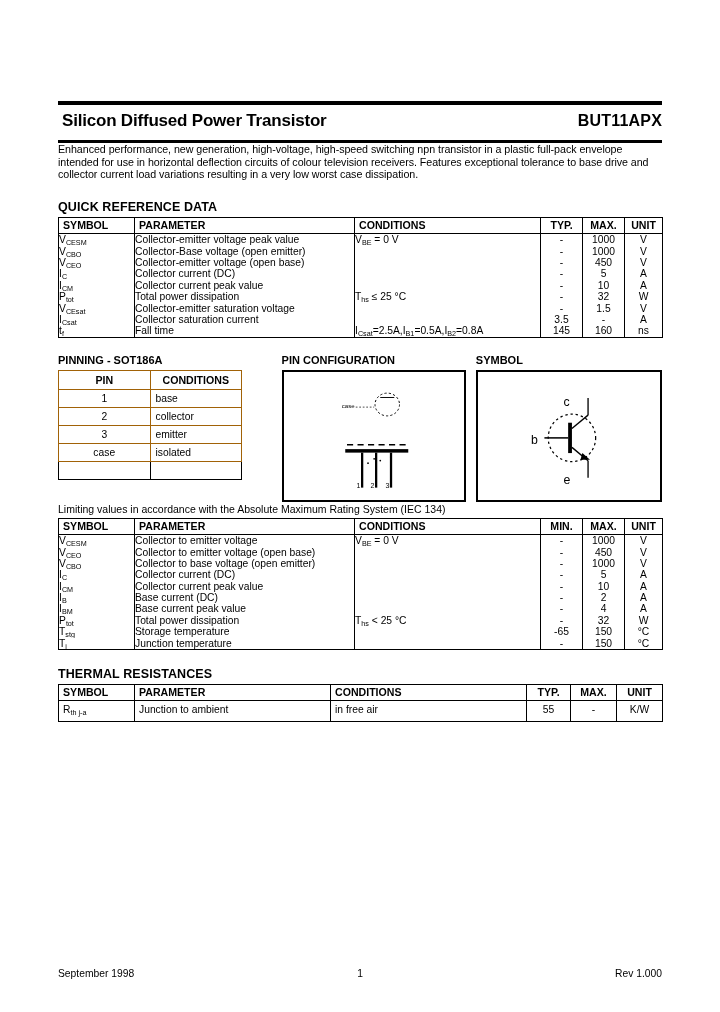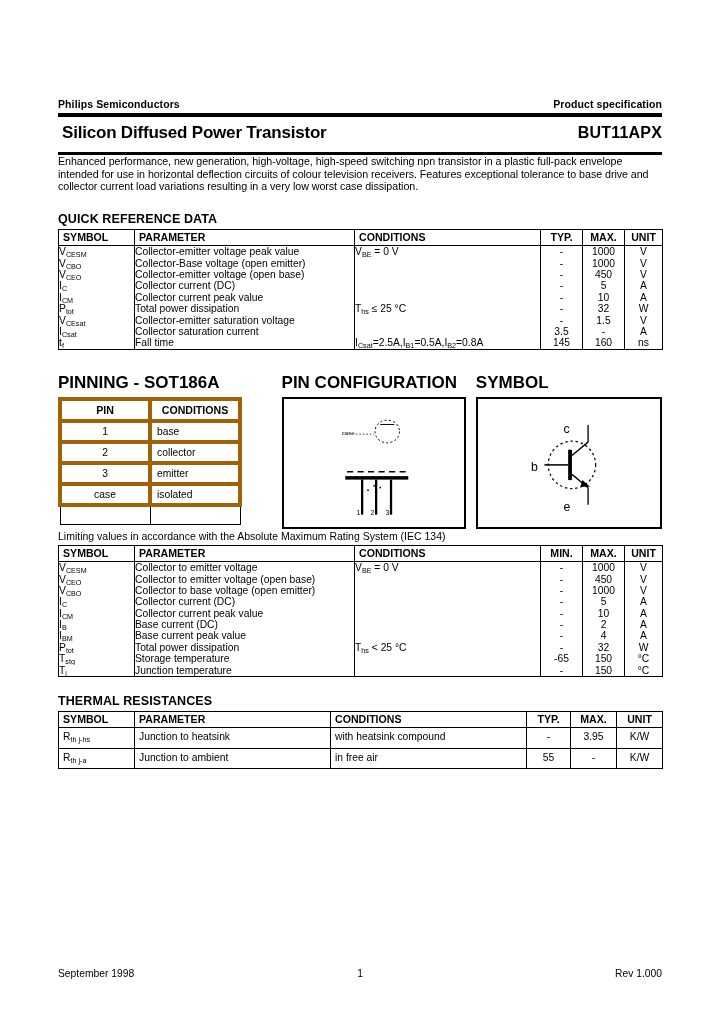--- a/index.html
+++ b/index.html
@@ -63,25 +63,25 @@
   col.t-typ  { width: 44px; }
   col.t-max  { width: 46px; }
   col.t-unit { width: 46px; }
   table.th-tbl td { padding: 3px 4px 4px 4px; height: 19px; }
 
   
   .three-col { display: flex; gap: 0; }
   .col-pin { width: 208px; }
   .col-cfg { width: 210px; margin-left: 10px; padding-left: 16px; }
   .col-sym { width: 196px; margin-left: 10px; }
-  .fig-title { font-size: 17px; font-weight: bold; margin: 7px 0 4px 0; }
+  .fig-title { font-size: 11px; font-weight: bold; margin: 0 0 4px 0; }
 
   table.pin-tbl { border-collapse: collapse; width: 184px; table-layout: fixed; }
   table.pin-tbl th, table.pin-tbl td {
-    border: 4px solid #a16207; font-size: 10.3px; padding: 3px 5px;
+    border: 1px solid #a16207; font-size: 10.3px; padding: 3px 5px;
   }
   table.pin-tbl th { font-weight: bold; text-align: center; font-size: 10.6px; }
   table.pin-tbl td.pinno { text-align: center; width: 46px; }
   table.pin-tbl td.pindesc { text-align: left; }
   table.pin-tbl tr.spacer td { border-left: 1px solid #000; border-right: 1px solid #000;
                                border-top: none; border-bottom: 1px solid #000; height: 16px; }
 
   .fig-box { border: 2px solid #000; background: #fff; position: relative;
              width: 100%; height: 132px; }
   .fig-box.sym-box { height: 132px; }
@@ -91,24 +91,20 @@
             display: flex; justify-content: space-between; font-size: 10.3px; }
   .footer .mid { position: absolute; left: 50%; transform: translateX(-50%); }
 </style>
 </head>
 <body>
 
 <div class="page">
 
   <div class="content">
 
-    <div class="hdr-top">
-      <span>Philips Semiconductors</span>
-      <span>Product specification</span>
-    </div>
     <div class="rule-thick"></div>
     <div class="hdr-title-row">
       <span class="hdr-title">Silicon Diffused Power Transistor</span>
       <span class="hdr-part">BUT11APX</span>
     </div>
     <div class="rule-thin"></div>
 
     <div class="body-text">Enhanced performance, new generation, high-voltage, high-speed switching npn transistor in a plastic full-pack envelope intended for use in horizontal deflection circuits of colour television receivers. Features exceptional tolerance to base drive and collector current load variations resulting in a very low worst case dissipation.</div>
 
     <div class="sec-title">QUICK REFERENCE DATA</div>
@@ -431,28 +427,20 @@
           <th>SYMBOL</th>
           <th>PARAMETER</th>
           <th>CONDITIONS</th>
           <th class="c">TYP.</th>
           <th class="c">MAX.</th>
           <th class="c">UNIT</th>
         </tr>
       </thead>
       <tbody id="th-body">
           <tr>
-            <td><span class="sym">R<sub>th j-hs</sub></span></td>
-            <td>Junction to heatsink</td>
-            <td>with heatsink compound</td>
-            <td class="ctr">-</td>
-            <td class="ctr">3.95</td>
-            <td class="ctr">K/W</td>
-          </tr>
-          <tr>
             <td><span class="sym">R<sub>th j-a</sub></span></td>
             <td>Junction to ambient</td>
             <td>in free air</td>
             <td class="ctr">55</td>
             <td class="ctr">-</td>
             <td class="ctr">K/W</td>
           </tr>
         </tbody>
     </table>
 

